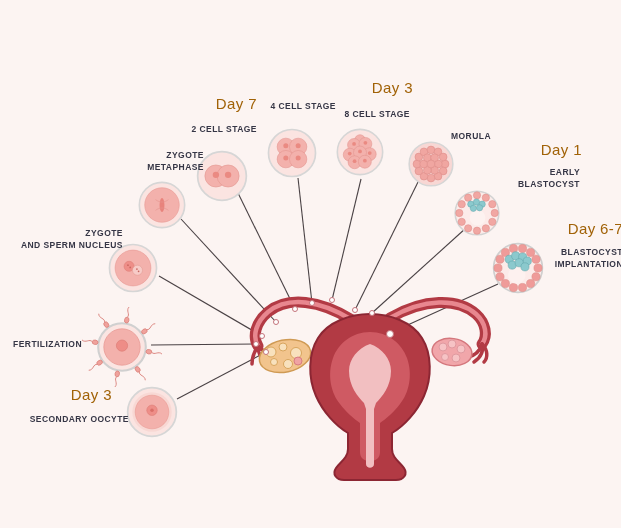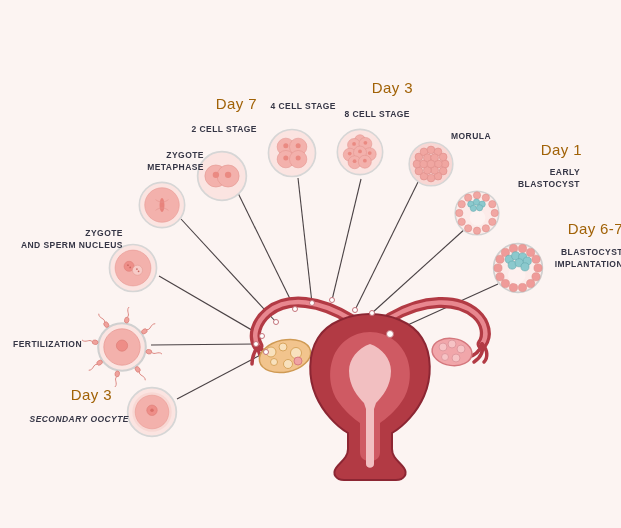--- a/index.html
+++ b/index.html
@@ -277,21 +277,21 @@
         <circle cx="46" cy="29" r="7"></circle>
         <circle cx="58" cy="31" r="7"></circle>
       <circle cx="66" cy="38" r="7"></circle>
         <circle cx="40" cy="45" r="7"></circle>
         <circle cx="52" cy="41" r="7"></circle>
       <circle cx="62" cy="48" r="7"></circle>
     </g>
   </svg>
 
   <div class="day" style="left:12px;top:386px;width:100px;">Day 3</div>
-  <div class="tag" style="left:5px;top:414px;width:124px;font-style:italic;">SECONDARY OOCYTE</div>
+  <div class="tag" style="left:5px;top:414px;width:124px;">SECONDARY OOCYTE</div>
 
   <div class="tag" style="left:0px;top:339px;width:82px;">FERTILIZATION</div>
 
   <div class="tag" style="left:3px;top:227px;width:120px;">
     <div>ZYGOTE</div>
     <div>AND SPERM NUCLEUS</div>
   </div>
 
   <div class="tag" style="left:112px;top:149px;width:92px;">
     <div>ZYGOTE</div>

